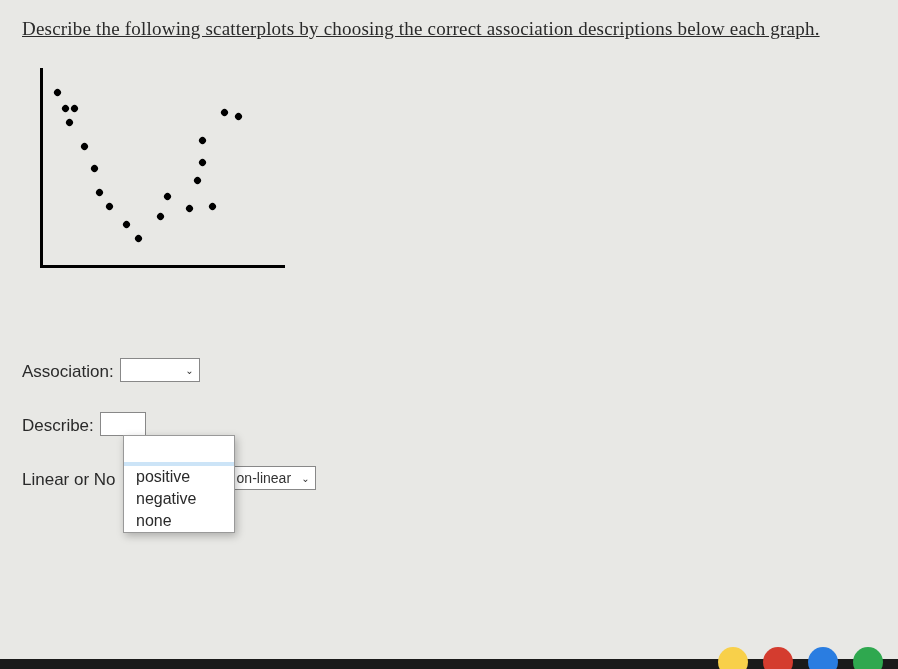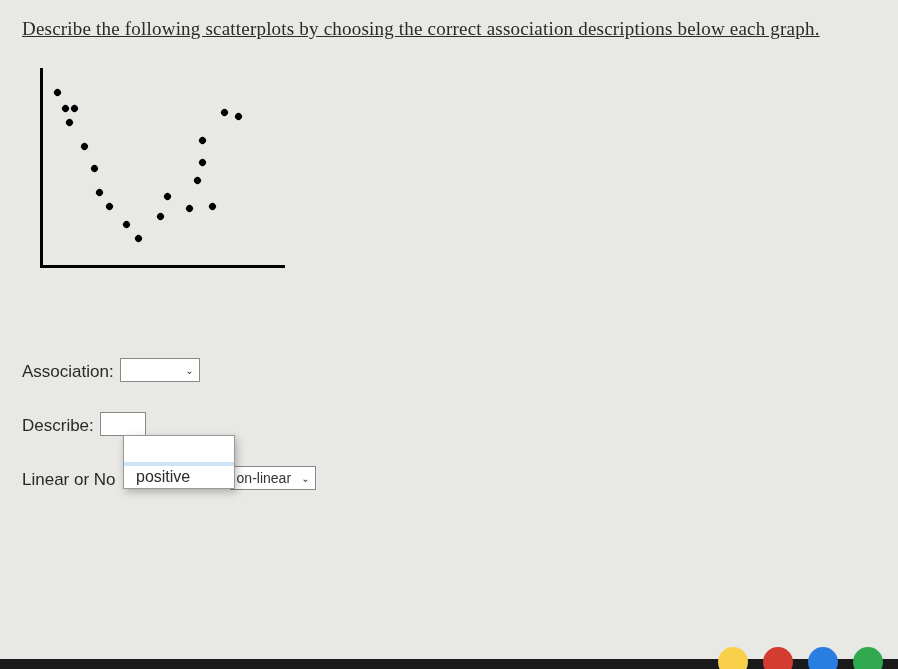--- a/index.html
+++ b/index.html
@@ -188,19 +188,21 @@
       <option>on-linear</option>
     </select>
     <span class="chev">⌄</span>
   </span>
 </div>
 
 <div class="dropdown-panel">
   <div class="dropdown-option blank"></div>
   <div class="dropdown-option highlighted"></div>
   <div class="dropdown-option">positive</div>
+  <div class="dropdown-option">negative</div>
+  <div class="dropdown-option">none</div>
 </div>
 
 <div class="bottom-edge"></div>
 <div class="tray-dot" style="right:150px;background:#f8d04a;"></div>
 <div class="tray-dot" style="right:105px;background:#d43c2f;"></div>
 <div class="tray-dot" style="right:60px;background:#2a7de1;"></div>
 <div class="tray-dot" style="right:15px;background:#2fa84f;"></div>
 
 </body></html>

